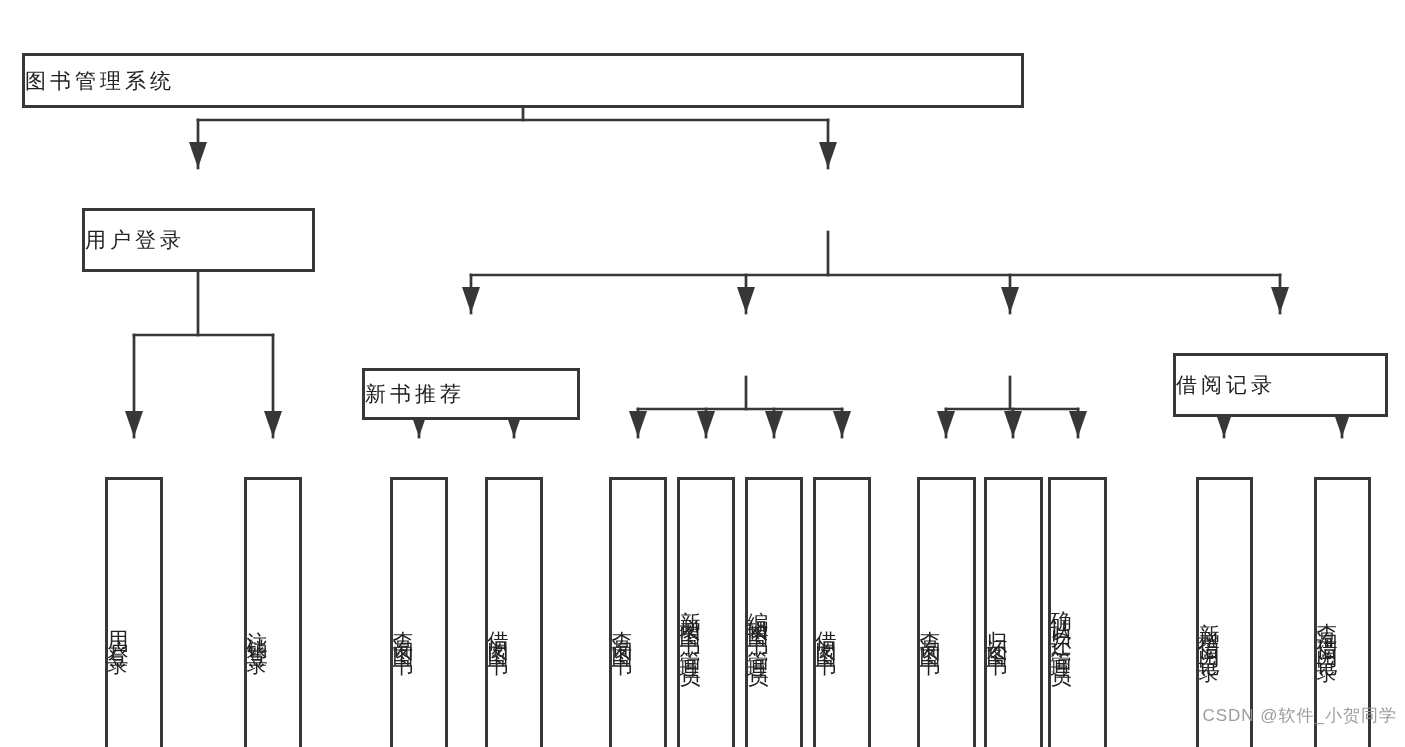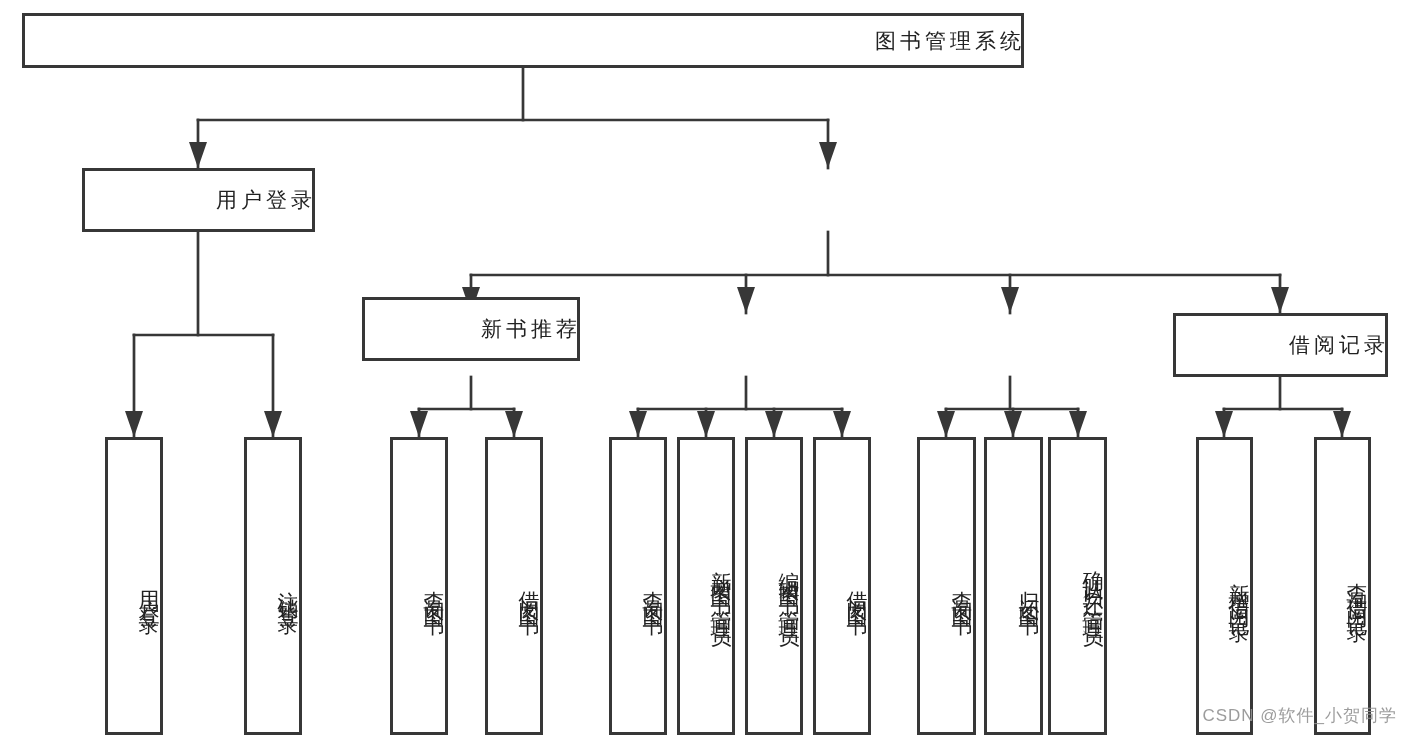--- a/index.html
+++ b/index.html
@@ -21,23 +21,24 @@
     top: 0;
     pointer-events: none;
   }
   .box {
     position: absolute;
     box-sizing: border-box;
     background: #ffffff;
     border: 3px solid #373737;
     display: flex;
     align-items: center;
-    justify-content: flex-end;
+    justify-content: flex-start;
     color: #222222;
     font-size: 21px;
+    margin-top: 40px;
   }
   .hlabel {
     letter-spacing: 4px;
     margin-right: -4px;
     white-space: nowrap;
   }
   .vlabel {
     writing-mode: vertical-rl;
     text-orientation: mixed;
     letter-spacing: 8px;
@@ -130,21 +131,21 @@
   </svg>
 
   <div class="box" style="left:22px; top:13px; width:1002px; height:55px;">
     <span class="hlabel">图书管理系统</span>
   </div>
 
   <div class="box" style="left:82px; top:168px; width:233px; height:64px;">
     <span class="hlabel">用户登录</span>
   </div>
 
-  <div class="box" style="left:362px; top:297px; width:218px; height:64px;">
+  <div class="box" style="left:362px; top:328px; width:218px; height:52px;">
     <span class="hlabel">新书推荐</span>
   </div>
   <div class="box" style="left:1173px; top:313px; width:215px; height:64px;">
     <span class="hlabel">借阅记录</span>
   </div>
 
   <div class="box" style="left:105px; top:437px; width:58px; height:298px;">
     <span class="vlabel">用户登录</span>
   </div>
   <div class="box" style="left:244px; top:437px; width:58px; height:298px;">

